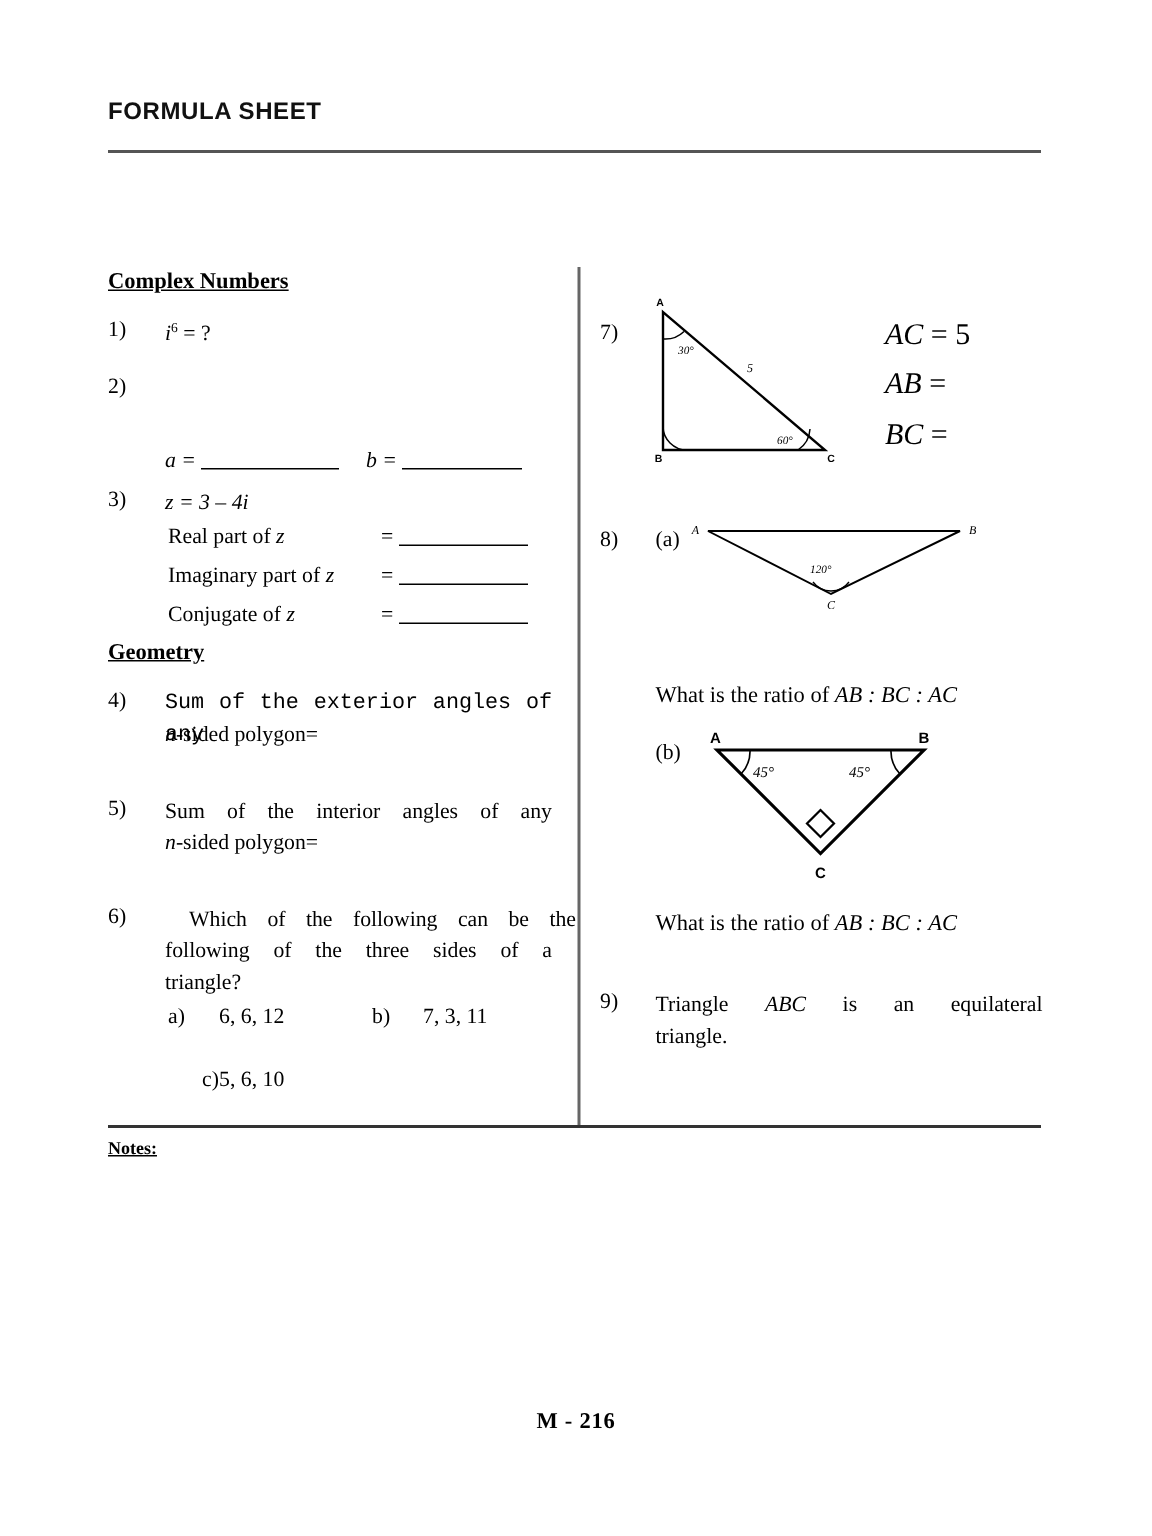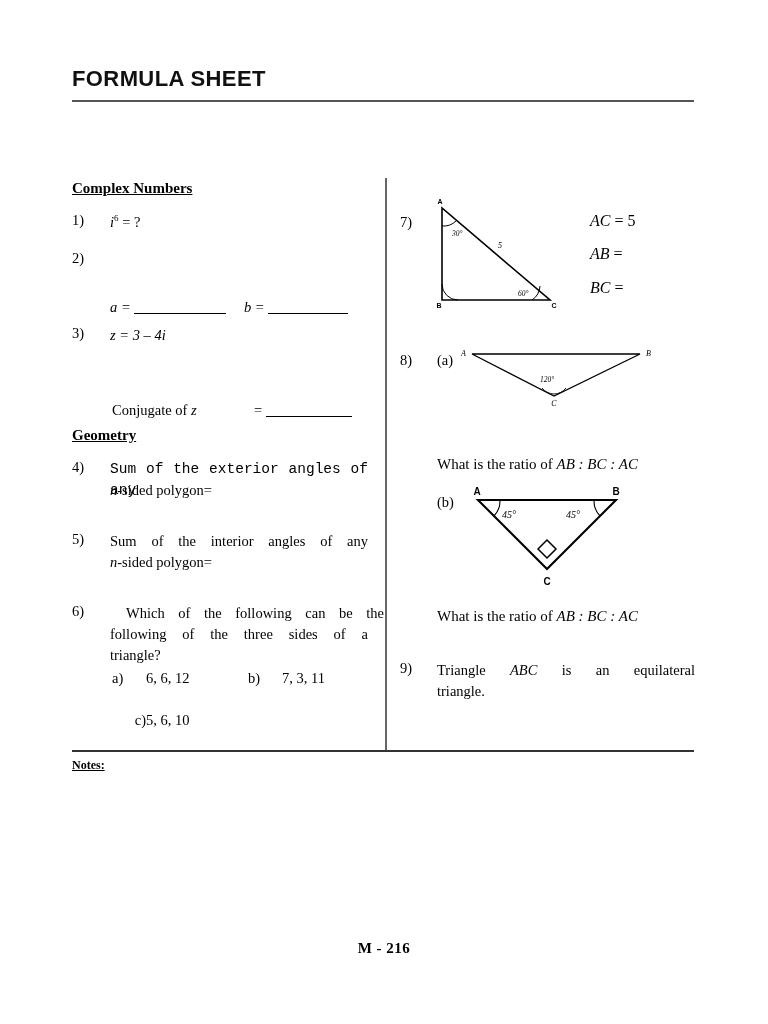--- a/index.html
+++ b/index.html
@@ -10,21 +10,21 @@
     color:#000000;
     position:relative;
     overflow:hidden;
   }
   .page { position:absolute; left:0; top:0; width:768px; height:1024px; }
 
   
   .title {
     position:absolute; left:72px; top:66px;
     font-family:"Liberation Sans", sans-serif;
-    font-weight:bold; font-size:22px; letter-spacing:0.4px;
+    font-weight:bold; font-size:16px; letter-spacing:0.4px;
     color:#111;
   }
   .title-rule {
     position:absolute; left:72px; top:100px; width:622px; height:2px;
     background:#555;
   }
 
   
   .v-divider {
     position:absolute; left:385px; top:178px; width:2px; height:572px;
@@ -66,21 +66,21 @@
   
   .frac {
     display:inline-block; vertical-align:middle;
     text-align:center; font-size:13.5px; line-height:1.12;
     margin:0 2px; position:relative; top:-1px;
   }
   .frac .den { border-top:1.2px solid #000; padding-top:1px; }
   .frac .numr { padding:0 4px 1px 4px; }
 
   
-  .rq { position:absolute; font-size:16px; font-style:italic; }
+  .rq { position:absolute; font-size:20px; font-style:italic; }
 
   
   .diag { position:absolute; }
   .diag svg { display:block; overflow:visible; }
   .lbl-serif-i { font-family:"Liberation Serif", serif; font-style:italic; }
   .lbl-sans-b { font-family:"Liberation Sans", sans-serif; font-weight:bold; }
 </style>
 </head>
 <body>
 
@@ -100,20 +100,26 @@
 
   <div class="num" style="left:72px; top:250px;">2)</div>
   <div class="blk" style="left:110px; top:297px;">
     <span class="it">a = </span><span class="blank" style="width:92px;"></span>
     <span class="it" style="margin-left:14px;">b = </span><span class="blank" style="width:80px;"></span>
   </div>
 
   <div class="num" style="left:72px; top:325px;">3)</div>
   <div class="blk it" style="left:110px; top:325px;">z = 3 – 4i</div>
 
+  <div class="blk" style="left:112px; top:348px; width:250px;">
+    <span style="display:inline-block; width:142px;"><span>Real part of </span><span class="it">z</span></span><span>=</span><span class="blank" style="width:86px; margin-left:4px;"></span>
+  </div>
+  <div class="blk" style="left:112px; top:374px; width:250px;">
+    <span style="display:inline-block; width:142px;"><span>Imaginary part of </span><span class="it">z</span></span><span>=</span><span class="blank" style="width:86px; margin-left:4px;"></span>
+  </div>
   <div class="blk" style="left:112px; top:400px; width:250px;">
     <span style="display:inline-block; width:142px;"><span>Conjugate of </span><span class="it">z</span></span><span>=</span><span class="blank" style="width:86px; margin-left:4px;"></span>
   </div>
 
   <div class="sec-head" style="left:72px; top:427px;">Geometry</div>
 
   <div class="num" style="left:72px; top:459px;">4)</div>
   <div class="blk just" style="left:110px; top:459px; width:258px;font-family:Liberation Mono, monospace;">Sum of the exterior angles of any</div>
   <div class="blk" style="left:110px; top:480px;">
     <span class="it">n</span><span>-sided polygon=</span>

